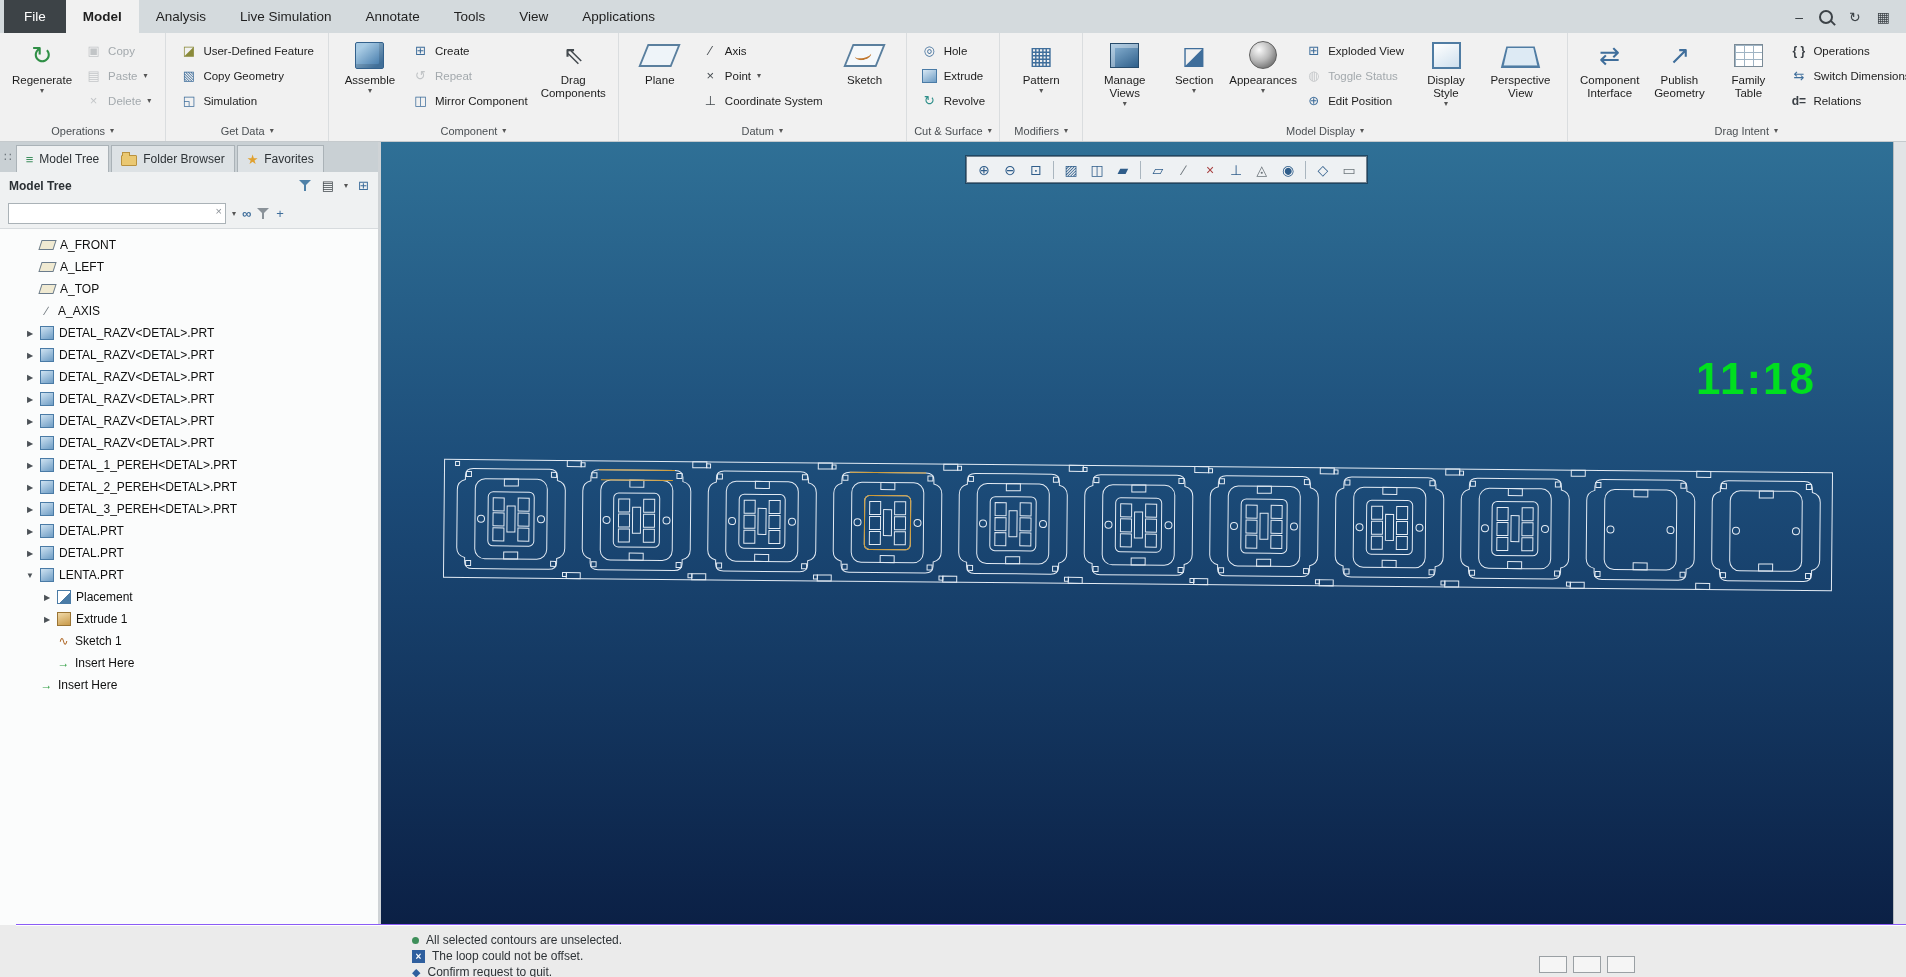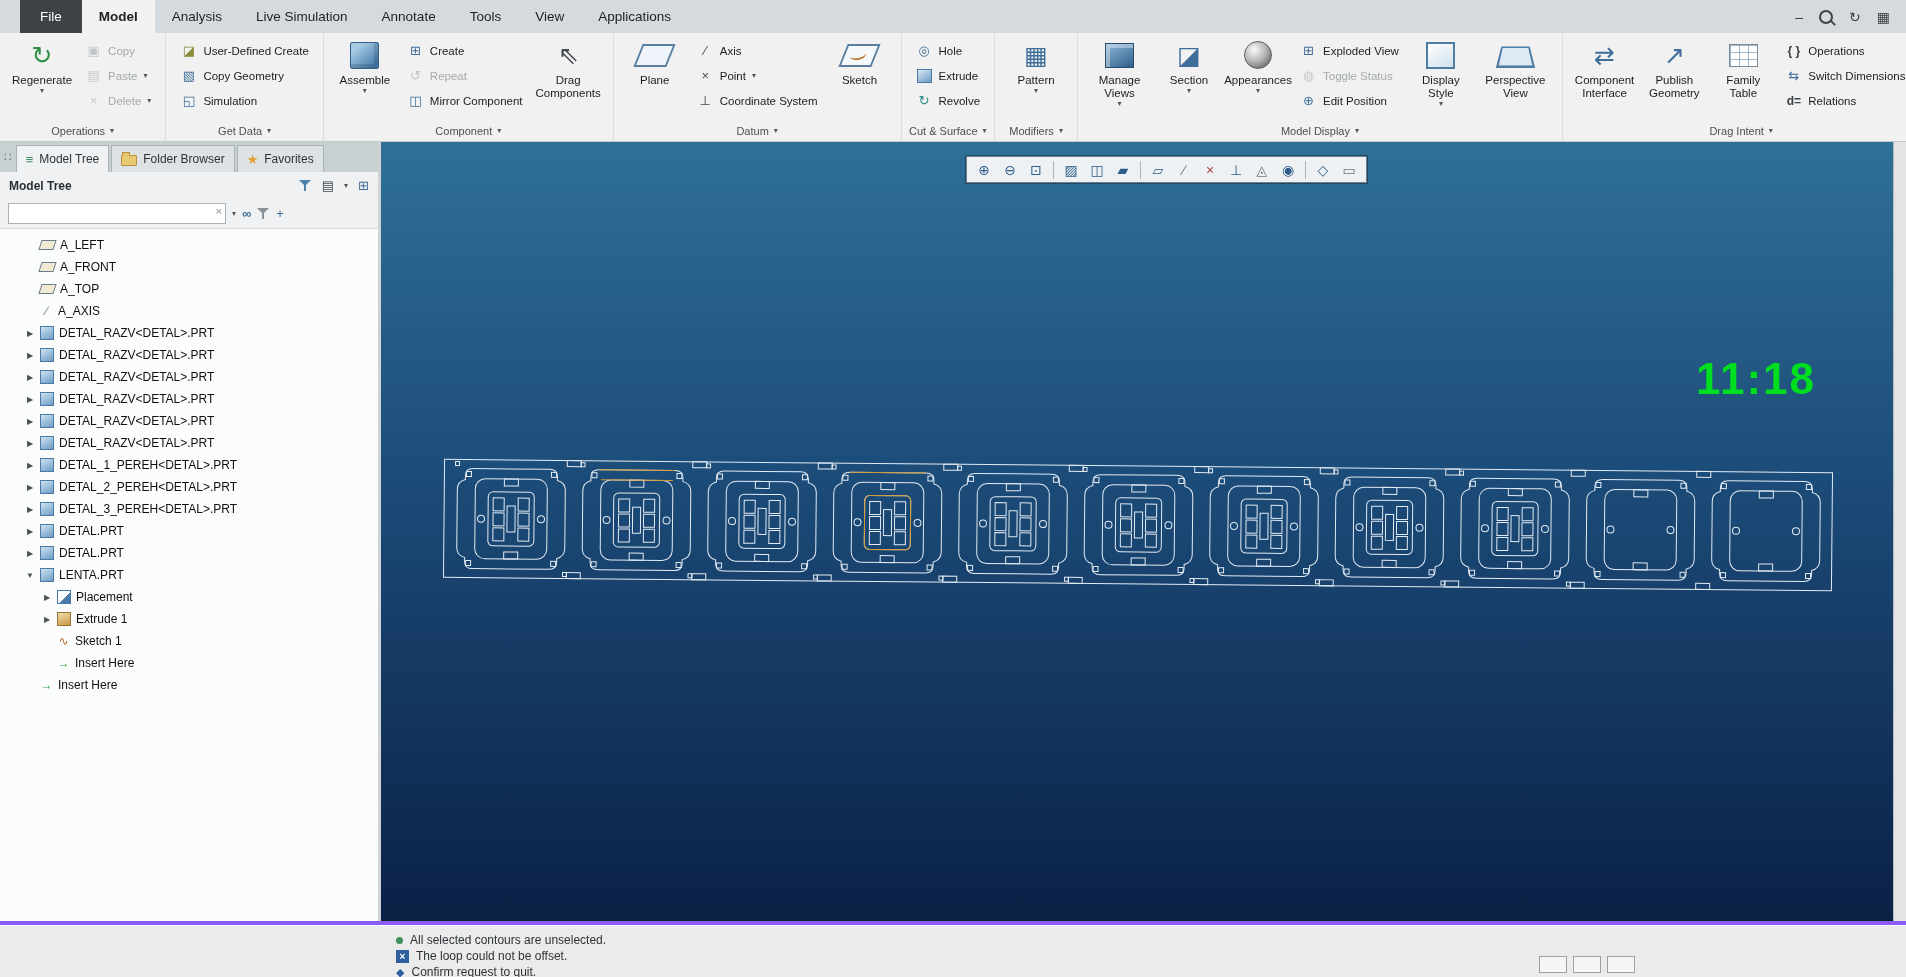--- a/index.html
+++ b/index.html
@@ -2,21 +2,21 @@
 <html><head>
 <meta charset="utf-8">
 <style>
   html,body{margin:0;padding:0;}
   body{width:1906px;height:977px;overflow:hidden;font-family:"Liberation Sans","DejaVu Sans",sans-serif;background:#ebebeb;-webkit-font-smoothing:antialiased;}
   .app{position:relative;width:1906px;height:977px;background:#ebebeb;}
 
   
   .tabbar{position:absolute;top:0;left:0;right:0;height:33px;background:#d4dadd;display:flex;align-items:stretch;border-bottom:1px solid #c3c9cc;}
   .tab{padding:0 17px;display:flex;align-items:center;font-size:13.5px;color:#1f1f1f;cursor:default;white-space:nowrap;}
-  .tab.file{background:#3d4347;color:#ffffff;margin-left:20px;padding:0 20px;}
+  .tab.file{background:#3d4347;color:#ffffff;margin-left:4px;padding:0 20px;}
   .tab.active{background:#f1f1f1;font-weight:bold;}
   .tabbar-right{margin-left:auto;display:flex;align-items:center;gap:16px;padding-right:16px;color:#3c4247;}
   .tr-ic{font-size:14px;line-height:1;color:#3c4247;}
   .ic-mag{position:relative;width:10px;height:10px;border:2px solid #3c4247;border-radius:50%;display:inline-block;}
   .ic-mag::after{content:"";position:absolute;width:6px;height:2px;background:#3c4247;transform:rotate(45deg);right:-5px;bottom:-2px;}
 
   
   .ribbon{position:absolute;top:33px;left:0;right:0;height:108px;background:#f1f1f1;border-bottom:1px solid #c5cacd;display:flex;align-items:stretch;}
   .rgroup{display:flex;flex-direction:column;border-right:1px solid #dadddf;}
   .rgc{flex:1;display:flex;align-items:flex-start;padding:4px 8px 0;gap:3px;}
@@ -92,21 +92,21 @@
   .rgutter{position:absolute;top:142px;right:0;width:12px;bottom:52px;background:#e2e4e6;border-left:1px solid #b8bcbf;}
   .vtoolbar{position:absolute;top:14px;left:585px;display:flex;align-items:center;gap:2px;background:#eef1f3;border:1px solid #70808d;padding:2px 5px;box-shadow:0 0 0 1px rgba(20,40,60,.55);}
   .vtb{width:24px;height:21px;display:flex;align-items:center;justify-content:center;font-size:14px;line-height:1;color:#2f5d8a;border-radius:2px;}
   .vtb.red{color:#a84040;}
   .vtb.gray{color:#6d757b;}
   .vsep{width:1px;height:18px;background:#aab6bf;margin:0 3px;}
   .clock{position:absolute;top:212px;right:78px;font-size:44px;font-weight:bold;color:#00df1f;letter-spacing:2px;}
   .drawing{position:absolute;left:60px;top:310px;width:1396px;height:156px;}
 
   
-  .statusbar{position:absolute;left:0;right:0;bottom:0;height:52px;background:#ebebeb;border-top:4px solid #8b5cf6;box-shadow:inset 0 1px 0 #ffffff;font-size:12px;color:#2e3337;}
+  .statusbar{position:absolute;left:16px;right:0;bottom:0;height:52px;background:#ebebeb;border-top:1px solid #8b5cf6;box-shadow:inset 0 1px 0 #ffffff;font-size:12px;color:#2e3337;}
   .smsg{position:absolute;left:396px;height:16px;display:flex;align-items:center;gap:7px;white-space:nowrap;}
   .st-dot{width:7px;height:7px;border-radius:50%;background:#3e8f5a;display:inline-block;}
   .st-err{width:13px;height:13px;background:#2f5f9e;color:#fff;font-size:10px;font-weight:bold;display:inline-flex;align-items:center;justify-content:center;}
   .st-diamond{color:#2f5f9e;font-size:11px;line-height:1;}
   .mini{position:absolute;right:271px;bottom:4px;display:flex;gap:6px;}
   .mini span{width:26px;height:15px;border:1px solid #9aa0a4;background:#f5f5f5;display:inline-block;}
 </style>
 </head>
 <body>
 
@@ -159,21 +159,21 @@
         <span>Operations</span>
         <span class="caret">▾</span>
       </div>
     </div>
 
     <div class="rgroup">
       <div class="rgc">
         <div class="scol">
           <div class="sb">
             <span class="ic16 c-olive">◪</span>
-            <span>User-Defined Create</span>
+            <span>User-Defined Feature</span>
           </div>
           <div class="sb">
             <span class="ic16 c-blue">▧</span>
             <span>Copy Geometry</span>
           </div>
           <div class="sb">
             <span class="ic16 c-blue">◱</span>
             <span>Simulation</span>
           </div>
         </div>
@@ -419,26 +419,26 @@
       </span>
       <span class="caret">▾</span>
       <span class="p-ic c-blue" style="font-weight:bold">∞</span>
       <span class="ic-funnel gray"></span>
       <span class="p-ic c-blue">+</span>
     </div>
     <div class="tree">
       <div class="trow" style="--i:1">
           <span class="tarrow"></span>
           <span class="ti ti-plane"></span>
-          <span>A_LEFT</span>
+          <span>A_FRONT</span>
         </div>
       <div class="trow" style="--i:1">
           <span class="tarrow"></span>
           <span class="ti ti-plane"></span>
-          <span>A_FRONT</span>
+          <span>A_LEFT</span>
         </div>
       <div class="trow" style="--i:1">
           <span class="tarrow"></span>
           <span class="ti ti-plane"></span>
           <span>A_TOP</span>
         </div>
       <div class="trow" style="--i:1">
           <span class="tarrow"></span>
           <span class="ti tglyph c-axisg">∕</span>
           <span>A_AXIS</span>

